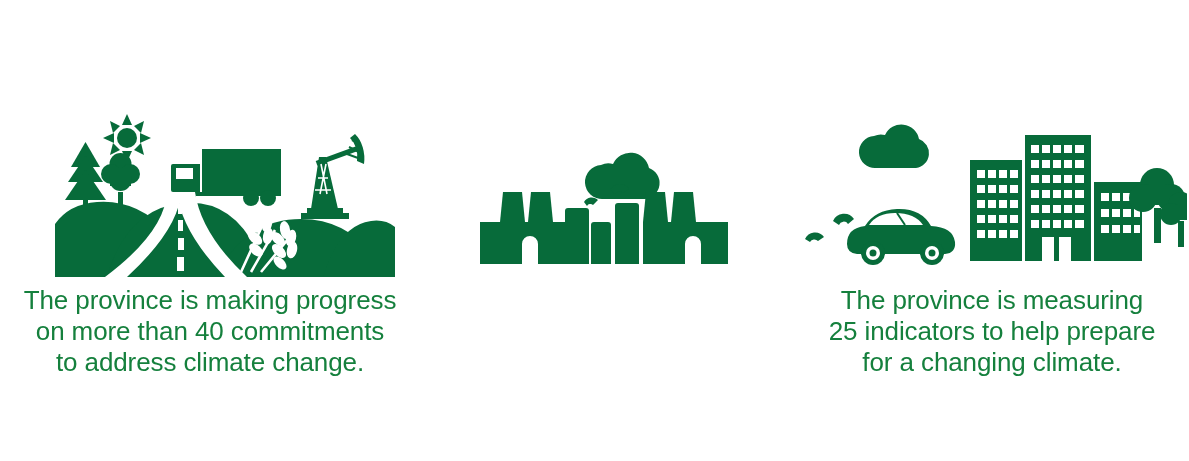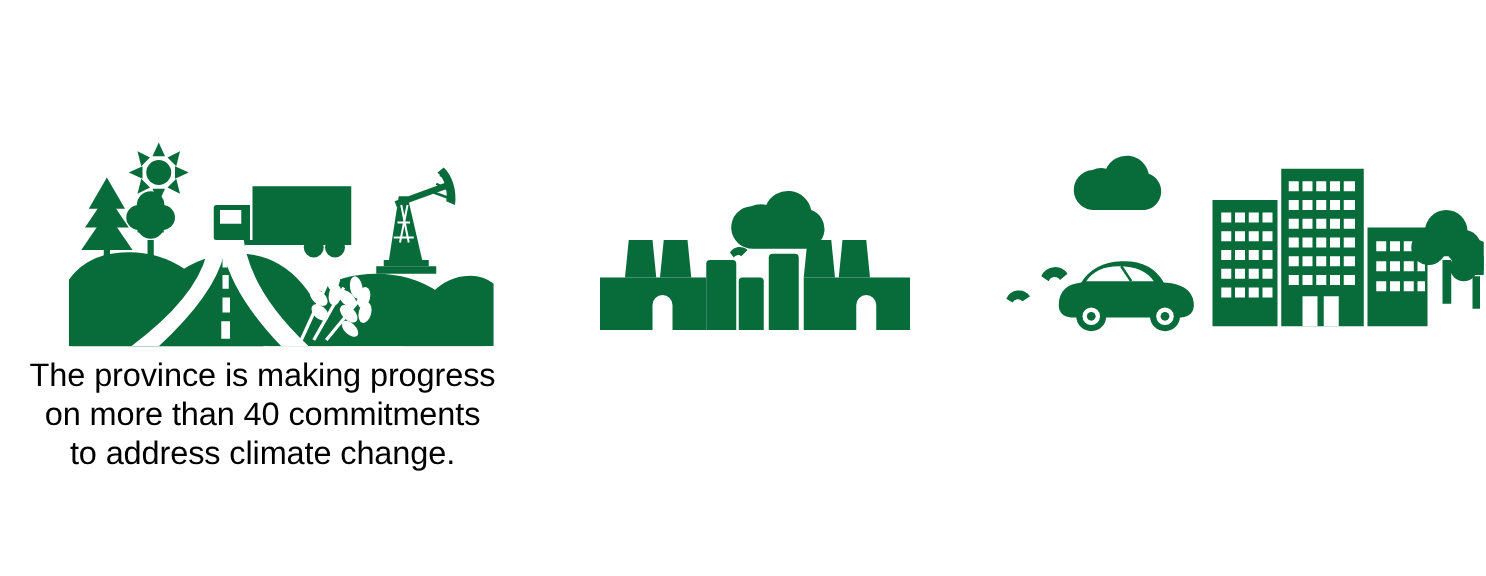--- a/index.html
+++ b/index.html
@@ -41,21 +41,21 @@
   }
   #panel-1 .icon-wrap { left: 55px;  top: 112px; width: 340px; height: 165px; }
   #panel-2 .icon-wrap { left: 33px;  top: 122px; width: 280px; height: 148px; }
   #panel-3 .icon-wrap { left: 2px;   top: 113px; width: 390px; height: 160px; }
 
   .caption {
     position: absolute;
     left: 0;
     width: 100%;
     text-align: center;
-    color: #000000;
+    color: #15803d;
     font-size: 26px;
     line-height: 31px;
     font-family: "Liberation Sans", sans-serif;
     letter-spacing: -0.1px;
     white-space: pre-line;
   }
   #panel-1 .caption { top: 285px; }
   #panel-2 .caption { top: 285px; }
   #panel-3 .caption { top: 285px; }
 </style>
@@ -314,15 +314,18 @@
           </g>
           <g>
             <rect x="381" y="108" width="6" height="26"></rect>
             <circle cx="384" cy="92" r="13"></circle>
             <circle cx="374" cy="101" r="11"></circle>
             <rect x="372" y="92" width="24" height="15"></rect>
           </g>
         </g>
       </svg>
     </div>
+    <div class="caption">The province is measuring
+25 indicators to help prepare
+for a changing climate.</div>
   </div>
 
 </div>
 
 </body></html>

